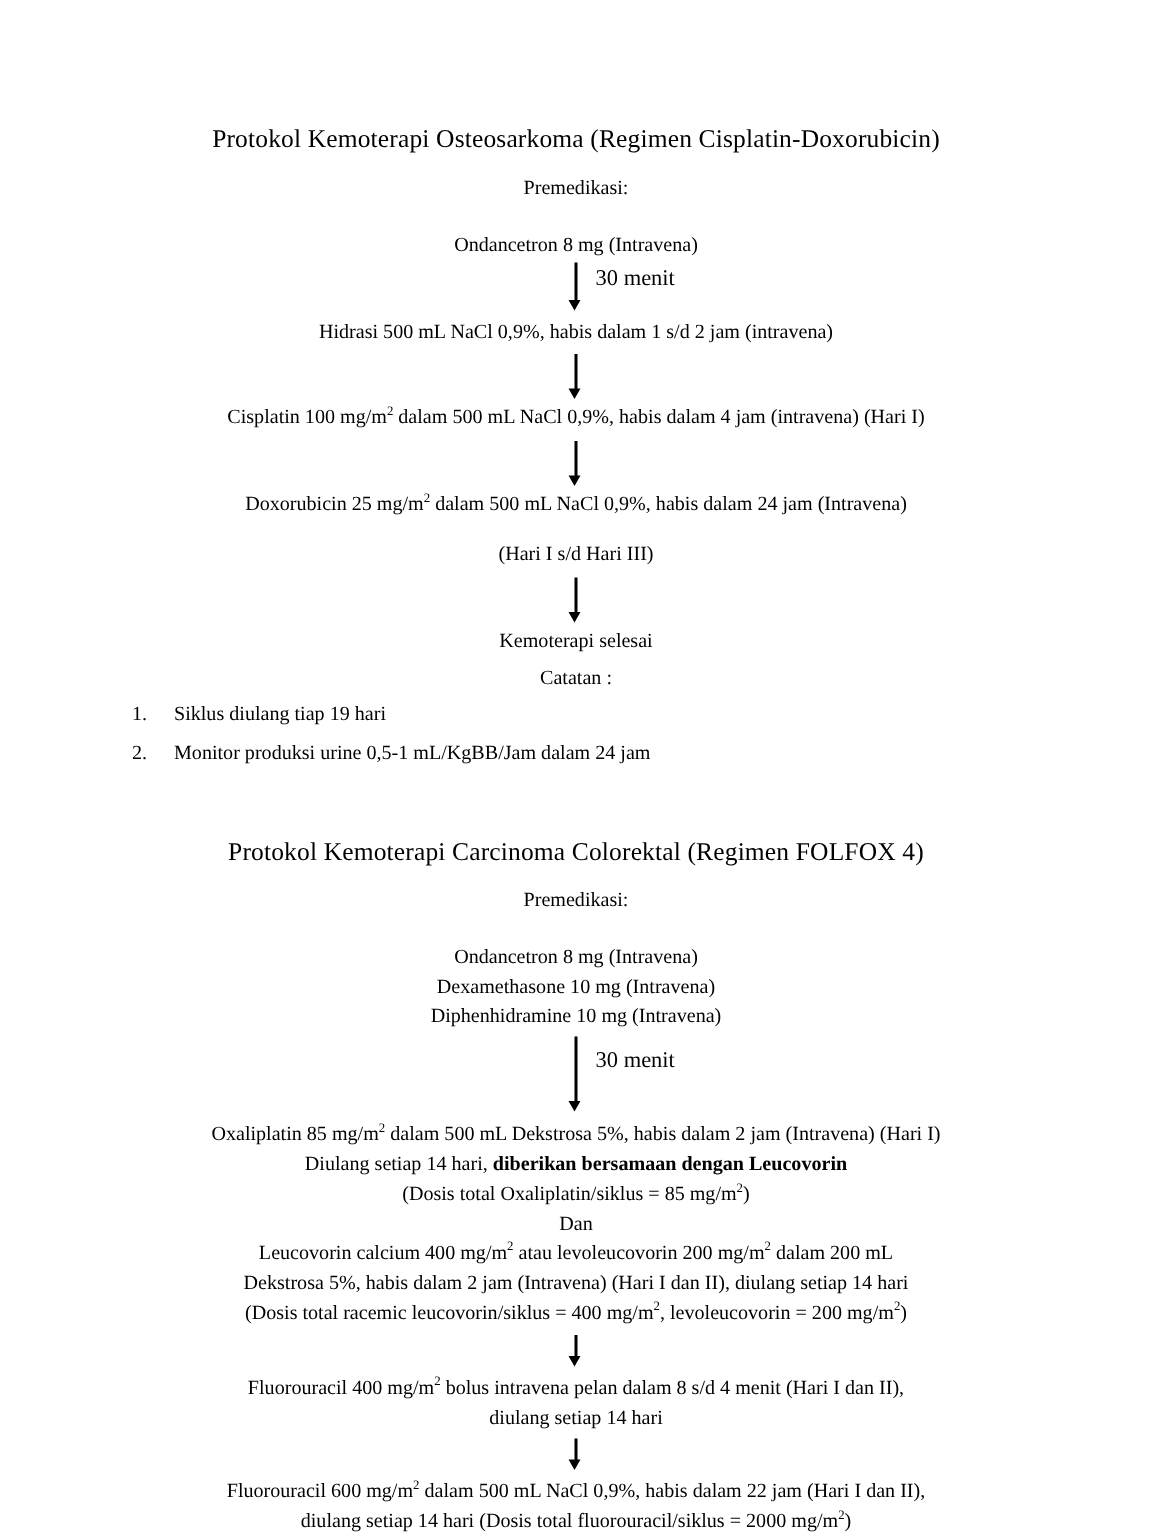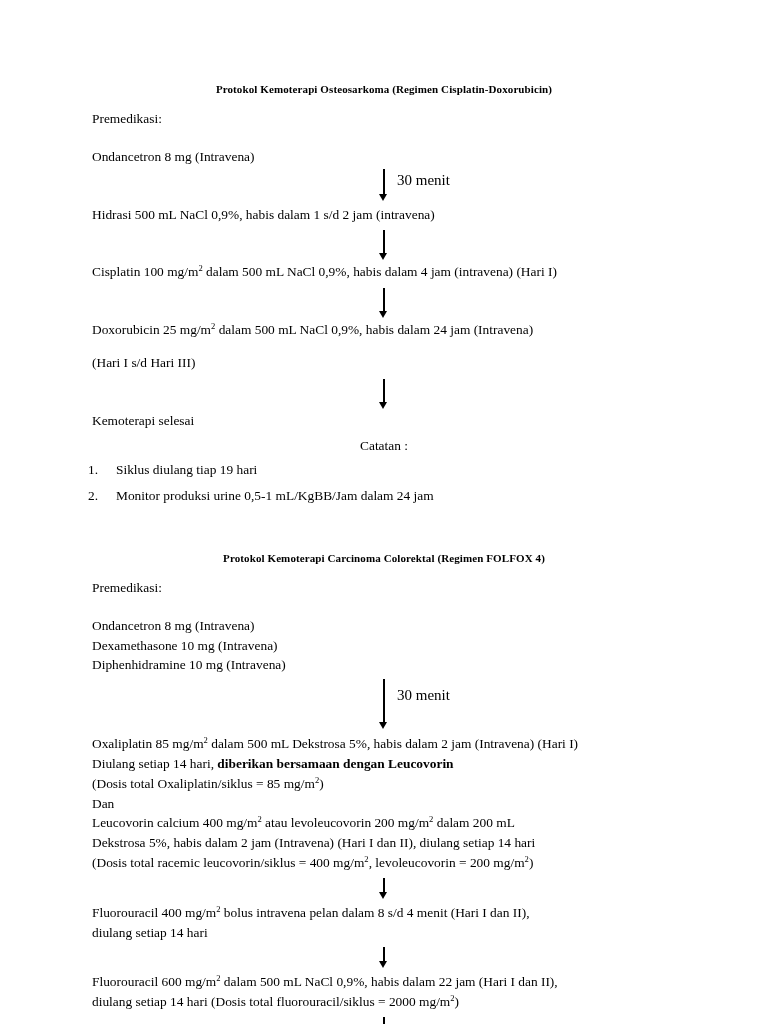--- a/index.html
+++ b/index.html
@@ -23,27 +23,28 @@
     padding: 0;
   }
   .doc {
     position: absolute;
     left: 88px;
     top: 84px;
     width: 592px;
   }
   .protocol-title {
     text-align: center;
-    font-weight: bold;
-    font-size: 11px;
+    font-weight: normal;
+    font-size: 17px;
     line-height: 1.0;
     margin: 0 0 16px 0;
     letter-spacing: 0.1px;
   }
   .line {
+    text-align: center;
     font-size: 13.4px;
     line-height: 1.18;
     margin: 4px;
     white-space: nowrap;
   }
   .gap-sm { height: 9px; }
   .gap-md { height: 14px; }
 
   sup {
     font-size: 0.64em;

